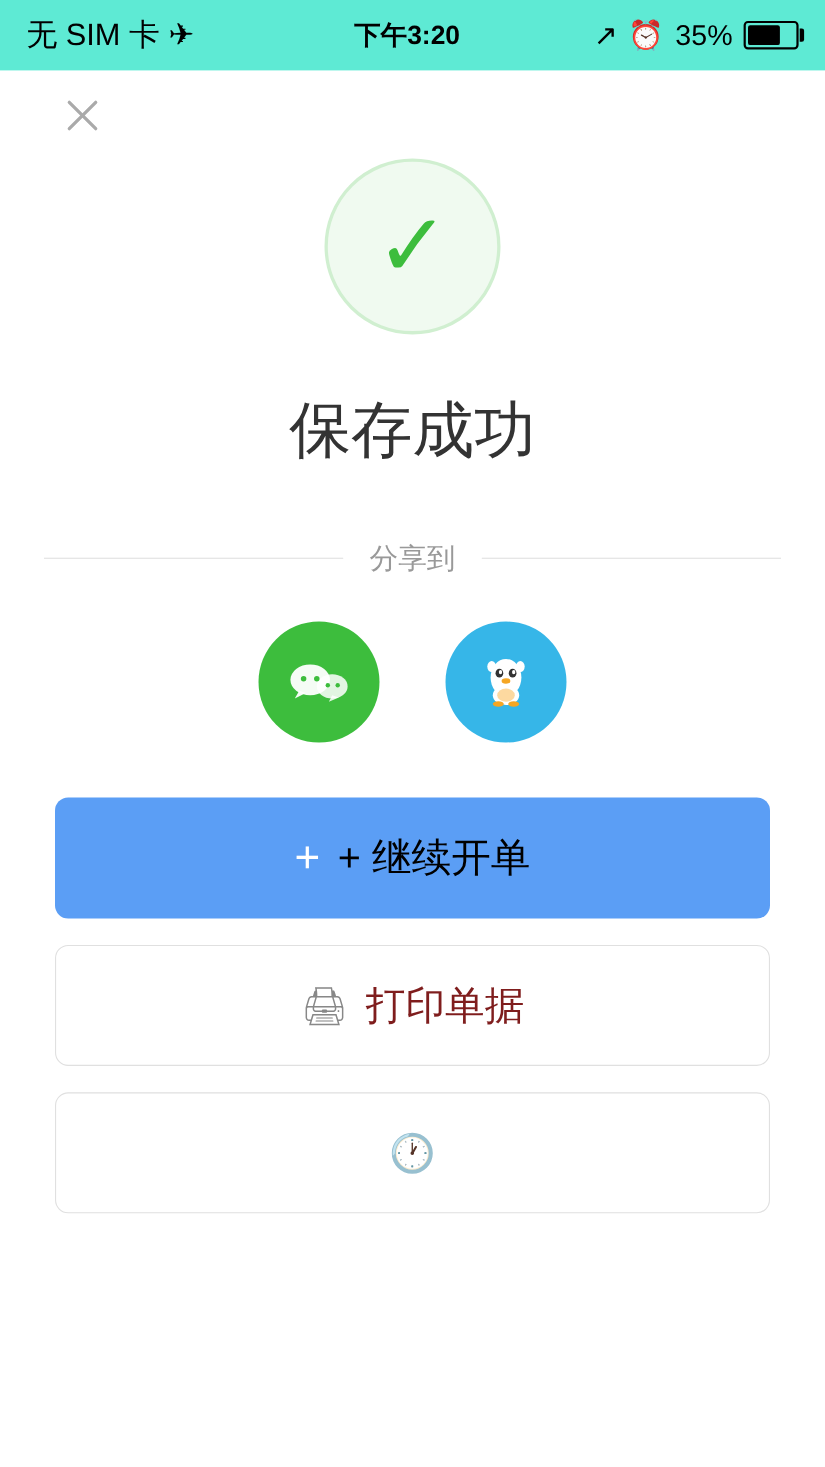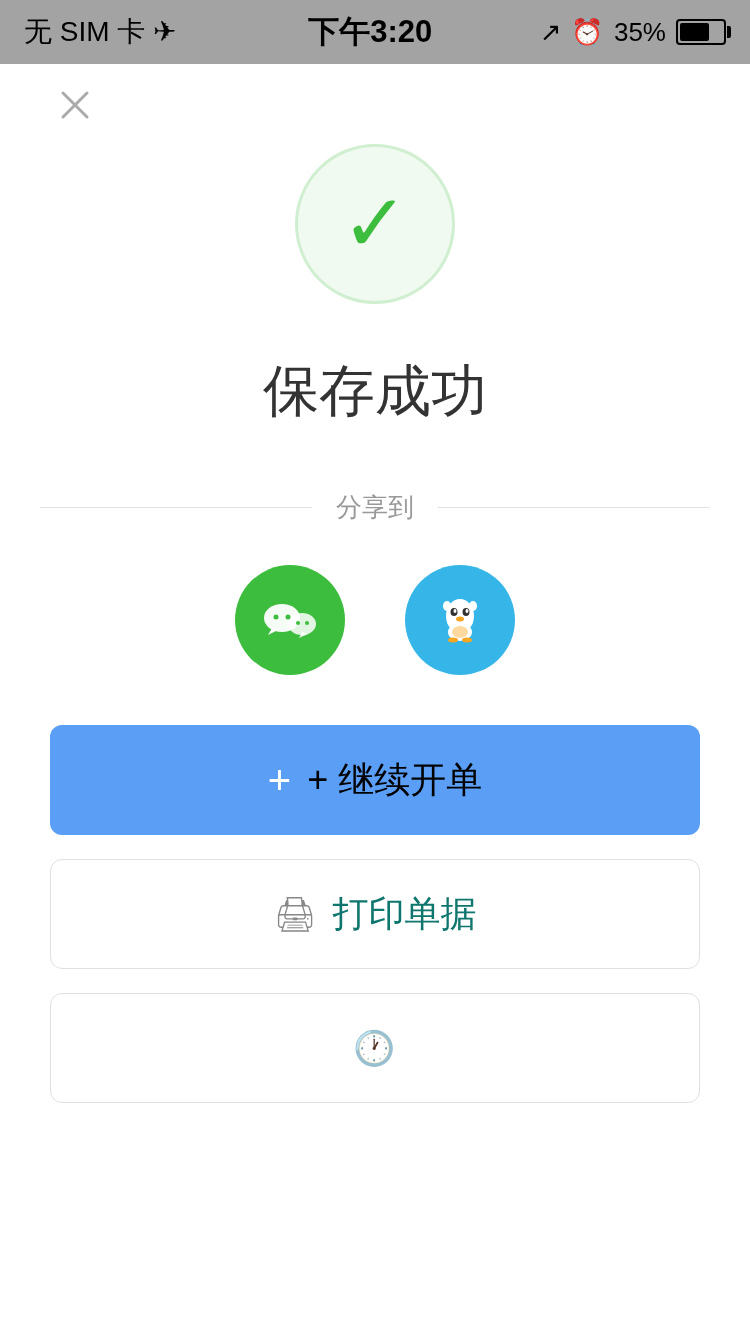--- a/index.html
+++ b/index.html
@@ -18,33 +18,33 @@
     }
 
     
     .status-bar {
       width: 100%;
       height: 64px;
       display: flex;
       align-items: center;
       justify-content: space-between;
       padding: 0 24px;
-      background: #a3a3a3;
+      background: #5eead4;
     }
 
     .status-left {
       display: flex;
       align-items: center;
       gap: 10px;
       font-size: 28px;
       color: #000;
     }
 
     .status-center {
-      font-size: 31px;
+      font-size: 24px;
       font-weight: 600;
       color: #000;
       margin-left: 24px;
     }
 
     .status-right {
       display: flex;
       align-items: center;
       gap: 10px;
       font-size: 26px;
@@ -231,21 +231,21 @@
       border-radius: 12px;
       display: flex;
       align-items: center;
       justify-content: center;
       gap: 16px;
       cursor: pointer;
     }
 
     .btn-secondary-text {
       font-size: 36px;
-      color: #0f766e;
+      color: #7f1d1d;
       font-weight: 400;
     }
 
     .btn-icon {
       font-size: 34px;
       color: #888;
     }
 
     .btn-primary .btn-plus {
       font-size: 40px;

